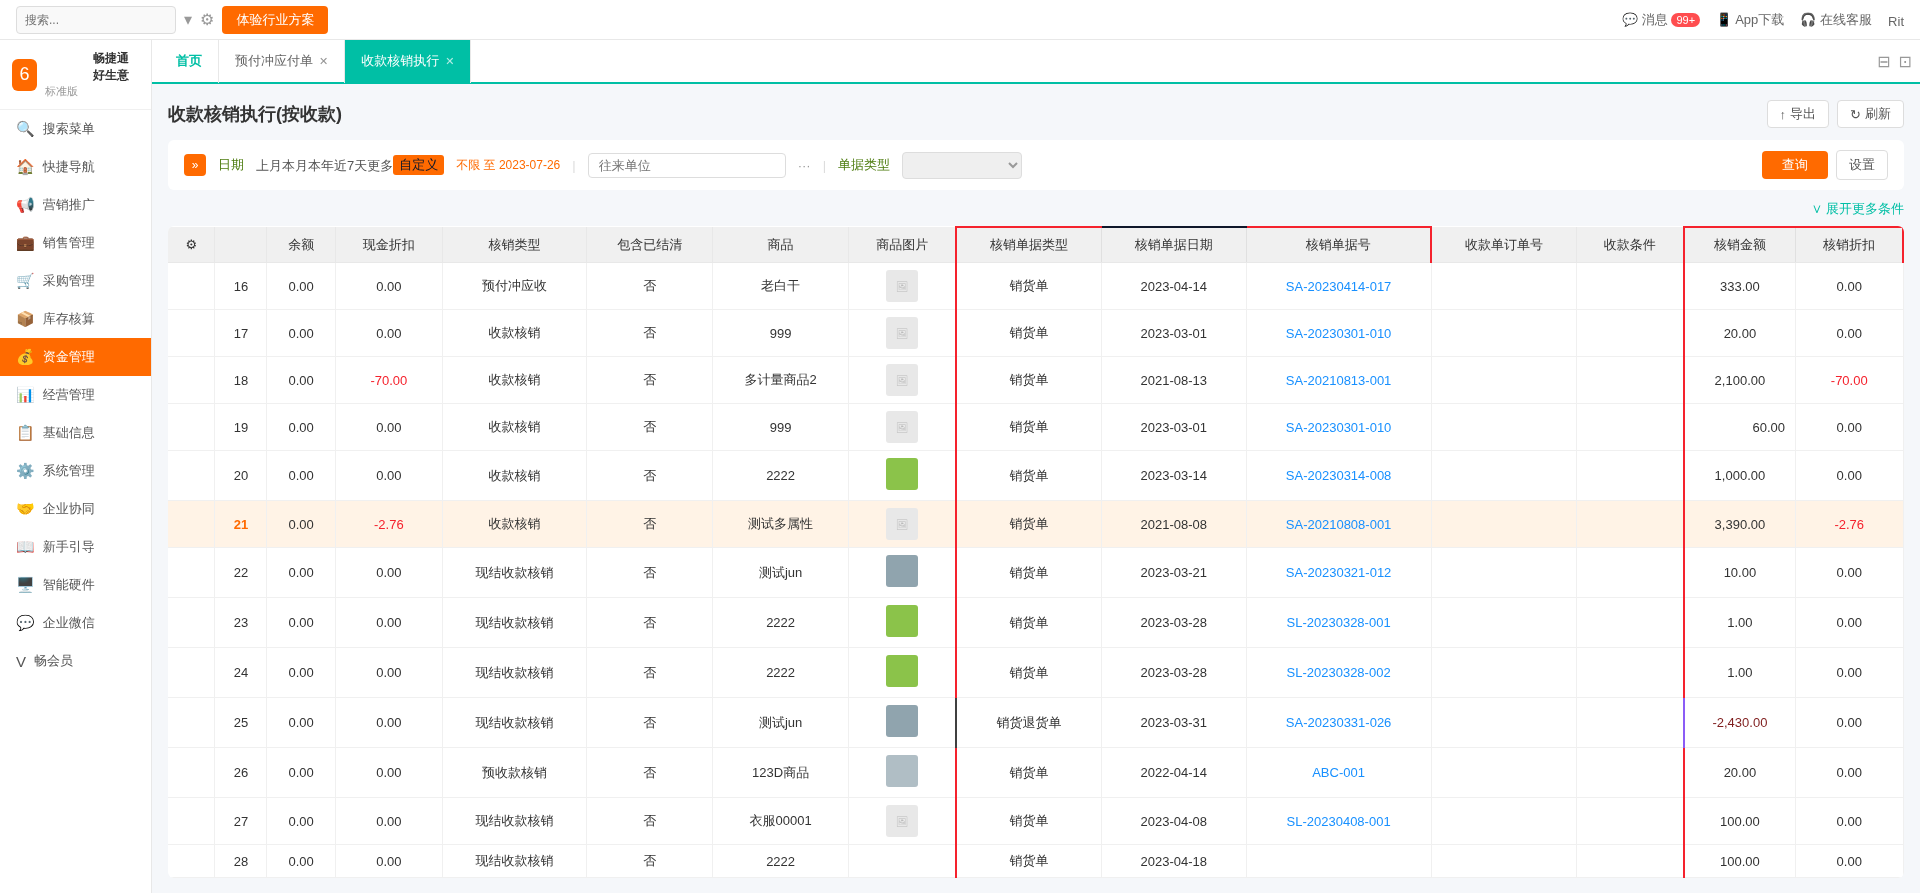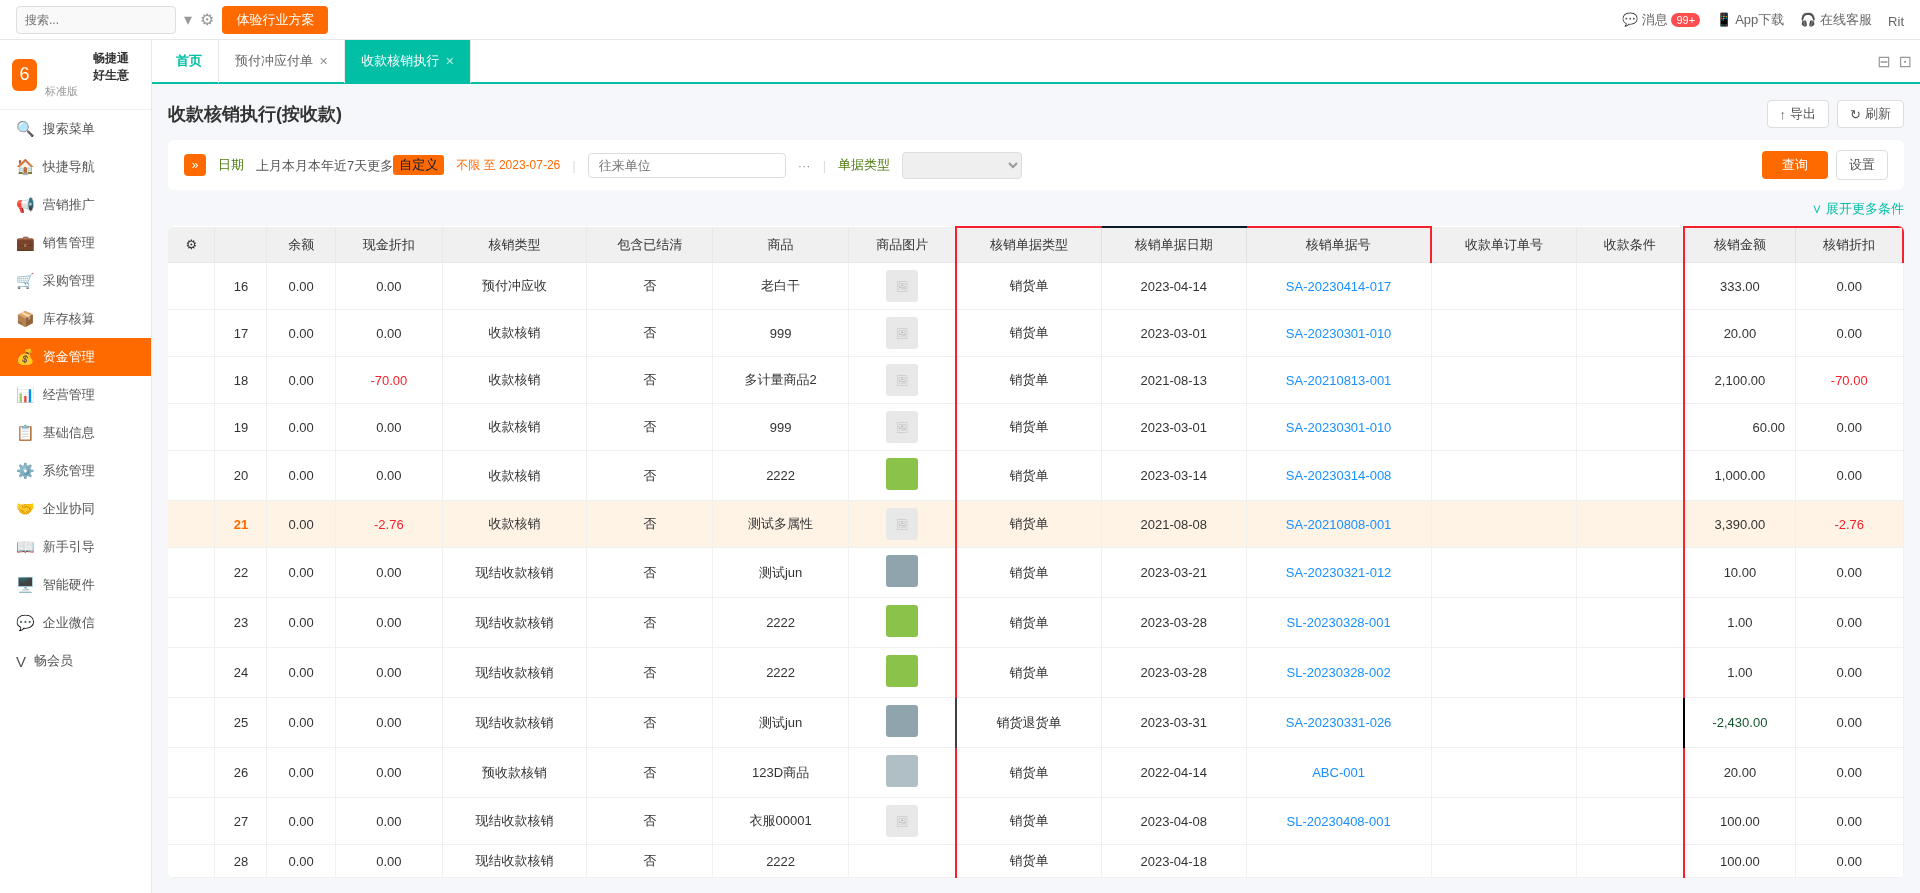--- a/index.html
+++ b/index.html
@@ -459,21 +459,21 @@
     <td style="">0.00</td>
     <td>现结收款核销</td>
     <td>否</td>
     <td>测试jun</td>
     <td><div style="width:32px;height:32px;background:#90a4ae;border-radius:3px;display:inline-block;"></div></td>
     <td style="border-left:2px solid #404040;">销货退货单</td>
     <td>2023-03-31</td>
     <td><span class="text-blue">SA-20230331-026</span></td>
     <td></td>
     <td></td>
-    <td style="border-left:2px solid #000000;color:#14532d;">-2,430.00</td>
+    <td style="border-left:2px solid #8b5cf6;color:#7f1d1d;">-2,430.00</td>
     <td style="">0.00</td>
   </tr>
               <tr>
     <td></td>
     <td style="">26</td>
     <td>0.00</td>
     <td style="">0.00</td>
     <td>预收款核销</td>
     <td>否</td>
     <td>123D商品</td>

